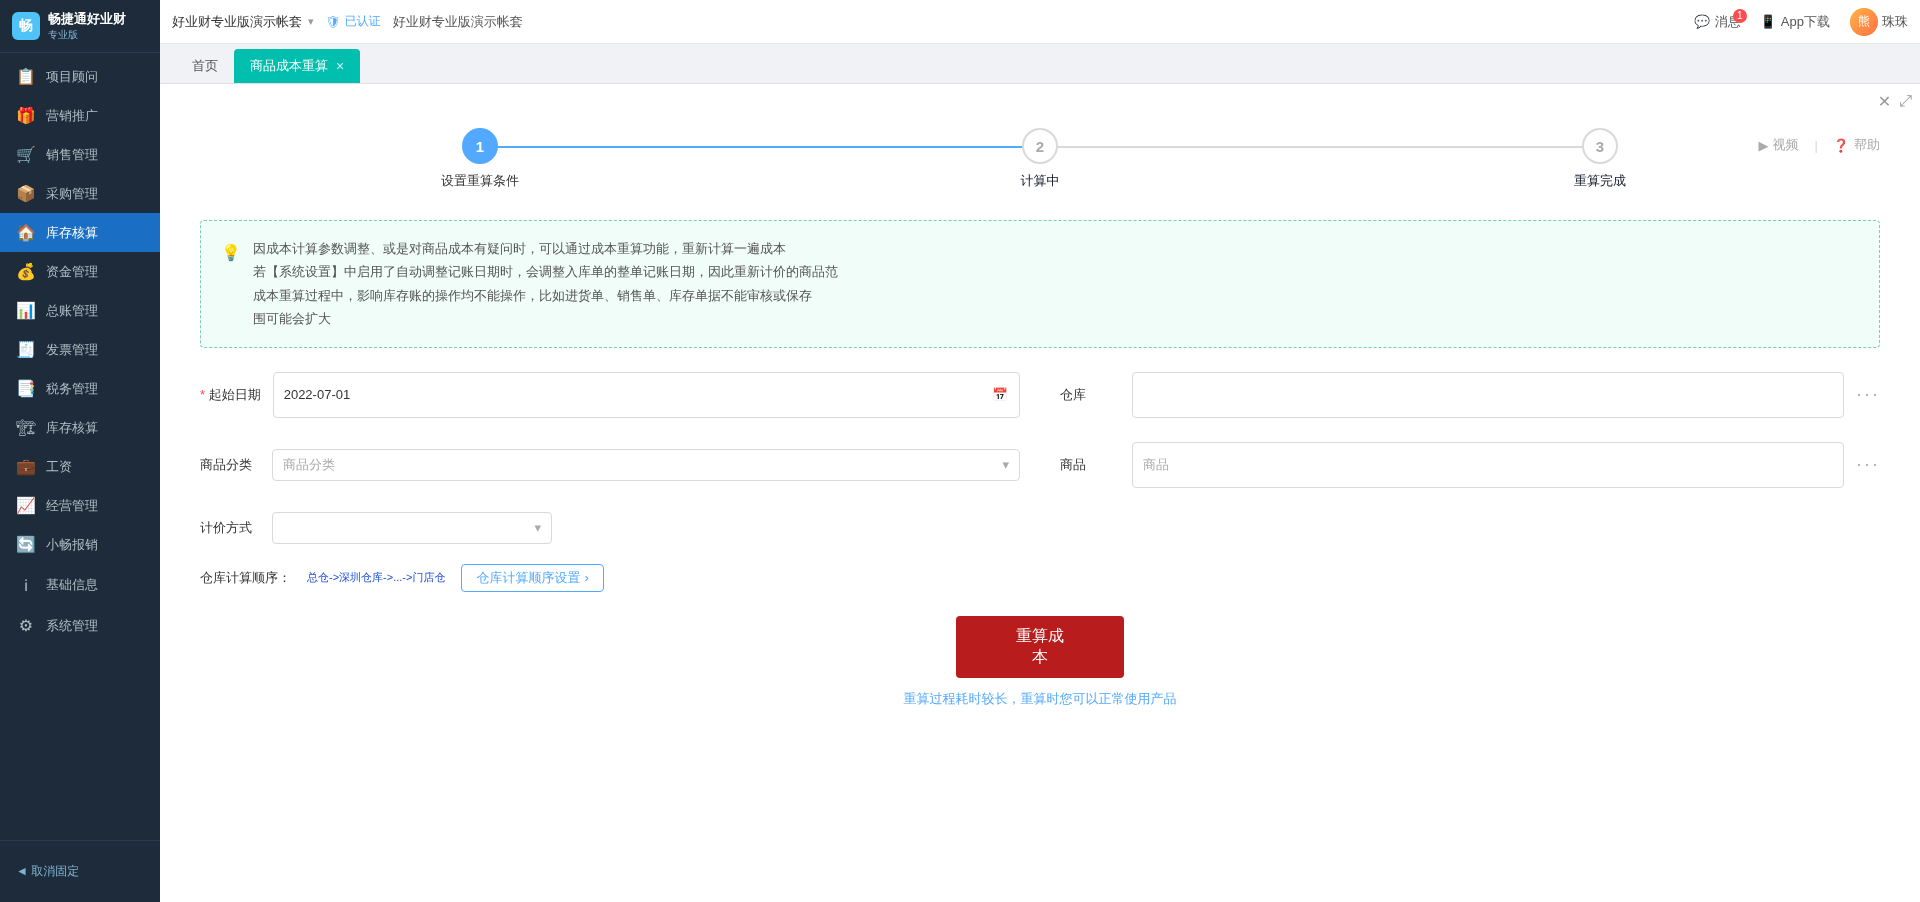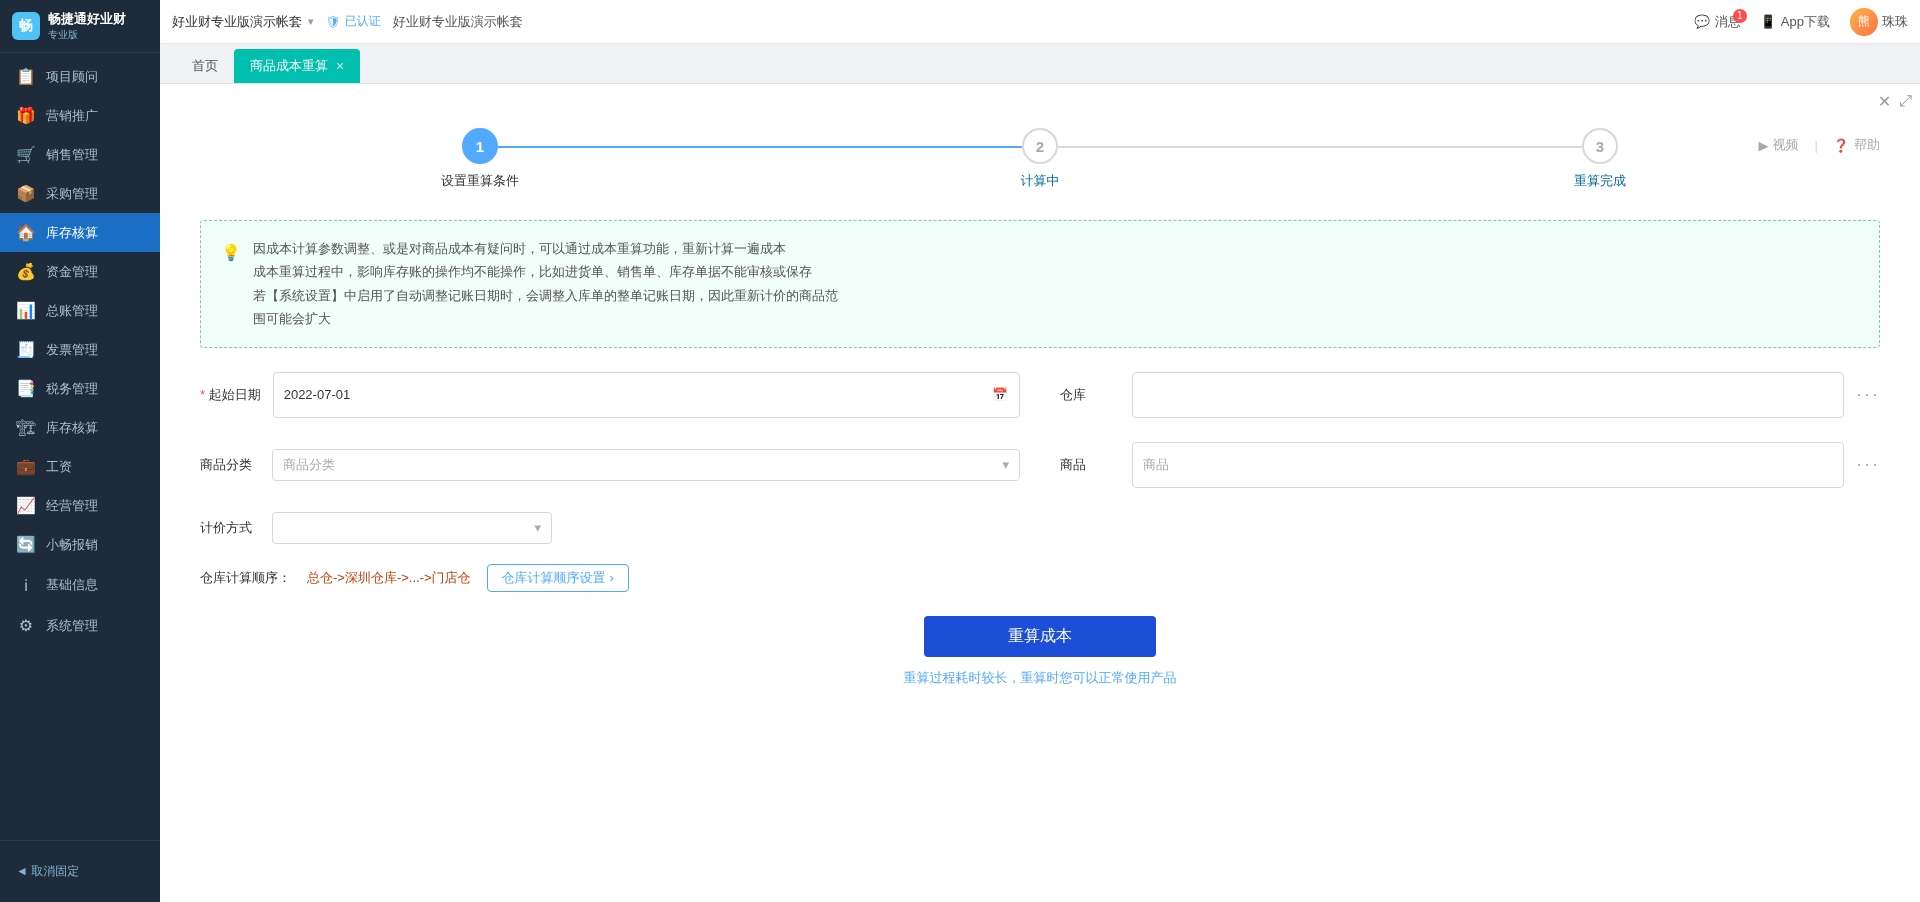--- a/index.html
+++ b/index.html
@@ -169,21 +169,21 @@
     }
     .step-circle {
       width: 36px; height: 36px; border-radius: 50%;
       display: flex; align-items: center; justify-content: center;
       font-size: 15px; font-weight: bold; z-index: 1;
     }
     .step-circle.active { background: #52a9ff; color: #fff; border: 2px solid #52a9ff; }
     .step-circle.inactive { background: #fff; color: #aaa; border: 2px solid #d9d9d9; }
     .step-label { margin-top: 8px; font-size: 13px; }
     .step-label.active { color: #333; font-weight: 500; }
-    .step-label.inactive { color: #0369a1; }
+    .step-label.inactive { color: #0f172a; }
     .step-line {
       position: absolute; top: 18px; left: calc(50% + 18px);
       right: calc(-50% + 18px);
       height: 2px;
       background: #d9d9d9;
       z-index: 0;
     }
     .step-line.active { background: #52a9ff; }
 
     
@@ -254,46 +254,46 @@
     }
     .form-select-arrow { color: #aaa; }
     .form-dots { color: #aaa; cursor: pointer; font-size: 18px; letter-spacing: 2px; }
 
     
     .warehouse-row {
       display: flex; align-items: center; gap: 16px;
       margin-bottom: 24px;
     }
     .warehouse-label { font-size: 13px; color: #333; }
-    .warehouse-value { font-size: 13px; color: #c2410c; }
+    .warehouse-value { font-size: 11px; color: #1d4ed8; }
     .warehouse-btn {
       background: #fff;
       border: 1px solid #52a9ff;
       color: #52a9ff;
       border-radius: 4px;
       padding: 4px 14px;
       cursor: pointer;
       font-size: 13px;
       display: flex; align-items: center; gap: 4px;
     }
 
     
     .recalc-section {
       display: flex; flex-direction: column; align-items: center; gap: 12px;
       margin-top: 20px;
     }
     .recalc-btn {
-      background: #1d4ed8;
+      background: #b91c1c;
       color: #fff;
       border: none;
       border-radius: 4px;
       padding: 10px 60px;
       font-size: 16px;
       cursor: pointer;
-      width: 232px;
+      width: 168px;
     }
     .recalc-tip { color: #52a9ff; font-size: 13px; }
 
     
     .form-row-full {
       grid-column: 1 / -1;
     }
   </style>
 </head>
 <body>
@@ -459,22 +459,22 @@
           <span>3</span>
         </div>
         <span class="step-label inactive">重算完成</span>
       </div>
     </div>
 
     <div class="info-box">
       <span class="info-icon">💡</span>
       <div>
         <div>因成本计算参数调整、或是对商品成本有疑问时，可以通过成本重算功能，重新计算一遍成本</div>
+        <div>若【系统设置】中启用了自动调整记账日期时，会调整入库单的整单记账日期，因此重新计价的商品范</div>
         <div>成本重算过程中，影响库存账的操作均不能操作，比如进货单、销售单、库存单据不能审核或保存</div>
-        <div>若【系统设置】中启用了自动调整记账日期时，会调整入库单的整单记账日期，因此重新计价的商品范</div>
         <div>围可能会扩大</div>
       </div>
     </div>
 
     <div class="form-grid">
 
       <div class="form-row">
         <span class="form-label required">起始日期</span>
         <div class="form-input">
           <span class="form-input-text">2022-07-01</span>

